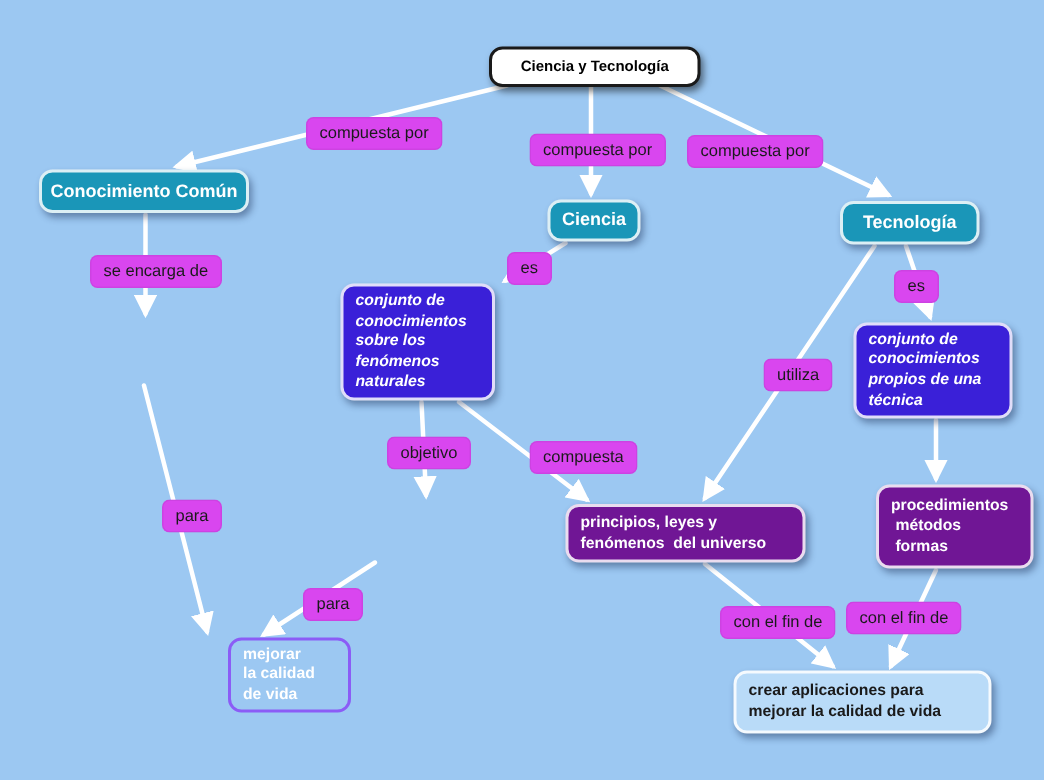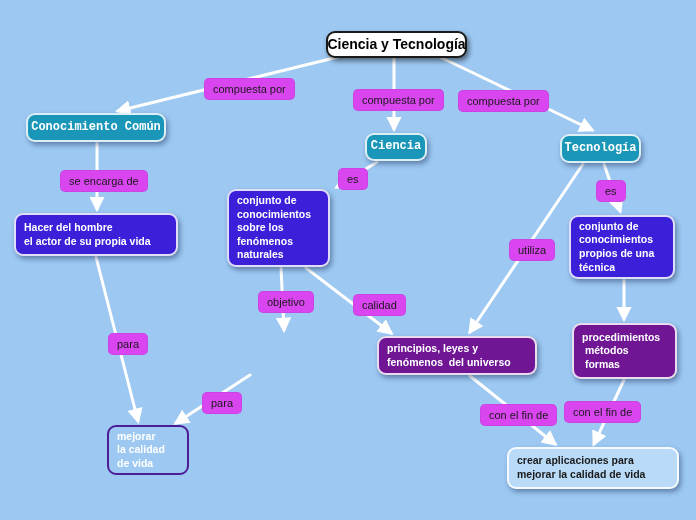--- a/index.html
+++ b/index.html
@@ -12,28 +12,28 @@
   .node{
     position:absolute;z-index:2;box-sizing:border-box;
     border:2px solid rgba(255,255,255,.85);border-radius:9px;
     box-shadow:2px 3px 5px rgba(25,45,85,.45);
     color:#fff;font-weight:bold;font-size:10.5px;line-height:1.3;
     white-space:pre;display:flex;align-items:center;
     padding:4px 8px;
   }
   .node-title{
     background:#fff;border:2px solid var(--ink,#1a1a1a);color:#000;
-    font-size:14px;justify-content:center;text-align:center;
+    font-size:10px;justify-content:center;text-align:center;
     box-shadow:2px 3px 5px rgba(0,0,0,.5);
   }
-  .node-teal{background:var(--teal,#1a96b8);font-size:12px;justify-content:center;text-align:center;font-family:Liberation Mono, monospace;}
-  .node-indigo{background:var(--indigo,#3a20d8);}
+  .node-teal{background:var(--teal,#1a96b8);font-size:12px;justify-content:center;text-align:center;}
+  .node-indigo{background:var(--indigo,#3a20d8);font-style:italic;}
   .node-purple{background:var(--purple,#701695);}
-  .node-outline{background:transparent;border:2px solid #4c1d95;box-shadow:none;}
-  .node-lightfill{background:var(--light_fill,#b9dbf8);color:var(--ink,#1a1a1a);margin-left:18px;}
+  .node-outline{background:transparent;border:2px solid #8b5cf6;box-shadow:none;margin-left:45px;}
+  .node-lightfill{background:var(--light_fill,#b9dbf8);color:var(--ink,#1a1a1a);}
   .edge-label{
     position:absolute;z-index:3;box-sizing:border-box;
     background:#d946ef;color:var(--ink,#1a1a1a);
     font-size:11px;line-height:1.3;white-space:pre;
     padding:3px 8px;border-radius:5px;border:1px solid rgba(0,0,0,0.05);
   }
 </style>
 </head>
 <body>
 
@@ -60,60 +60,58 @@
       <line x1="470" y1="376" x2="555" y2="444"></line>
       <line x1="624" y1="380" x2="594" y2="444"></line>
       <line x1="624" y1="280" x2="624" y2="319"></line>
     </g>
   </svg>
 
   <div class="node node-title" style="left:326px;top:31px;width:141px;height:27px">Ciencia y Tecnología</div>
 
   <div class="node node-teal" style="left:26px;top:113px;width:140px;height:29px">Conocimiento Común</div>
 
-  <div class="node node-indigo" style="left:14px;top:213px;width:164px;height:43px">Hacer del hombre
-el actor de su propia vida</div>
 
   <div class="node node-teal" style="left:365px;top:133px;width:62px;height:28px">Ciencia</div>
 
   <div class="node node-indigo" style="left:227px;top:189px;width:103px;height:78px">conjunto de
 conocimientos
 sobre los
 fenómenos
 naturales</div>
 
-  <div class="node node-teal" style="left:560px;top:134px;width:81px;height:29px">Tecnología</div>
+  <div class="node node-teal" style="left:560px;top:134px;width:93px;height:29px">Tecnología</div>
 
   <div class="node node-indigo" style="left:569px;top:215px;width:106px;height:64px">conjunto de
 conocimientos
 propios de una
 técnica</div>
 
 
   <div class="node node-purple" style="left:377px;top:336px;width:160px;height:39px">principios, leyes y
 fenómenos  del universo</div>
 
-  <div class="node node-purple" style="left:572px;top:323px;width:105px;height:56px">procedimientos
+  <div class="node node-purple" style="left:584px;top:323px;width:105px;height:56px">procedimientos
  métodos
  formas</div>
 
   <div class="node node-outline" style="left:107px;top:425px;width:82px;height:50px">mejorar
 la calidad
 de vida</div>
 
   <div class="node node-lightfill" style="left:489px;top:447px;width:172px;height:42px">crear aplicaciones para
 mejorar la calidad de vida</div>
 
   <div class="edge-label" style="left:204px;top:78px">compuesta por</div>
   <div class="edge-label" style="left:353px;top:89px">compuesta por</div>
   <div class="edge-label" style="left:458px;top:90px">compuesta por</div>
   <div class="edge-label" style="left:60px;top:170px">se encarga de</div>
   <div class="edge-label" style="left:338px;top:168px">es</div>
   <div class="edge-label" style="left:596px;top:180px">es</div>
   <div class="edge-label" style="left:509px;top:239px">utiliza</div>
   <div class="edge-label" style="left:258px;top:291px">objetivo</div>
-  <div class="edge-label" style="left:353px;top:294px">calidad</div>
+  <div class="edge-label" style="left:353px;top:294px">compuesta</div>
   <div class="edge-label" style="left:108px;top:333px">para</div>
   <div class="edge-label" style="left:202px;top:392px">para</div>
   <div class="edge-label" style="left:480px;top:404px">con el fin de</div>
   <div class="edge-label" style="left:564px;top:401px">con el fin de</div>
 
 </div>
 
 </body></html>

